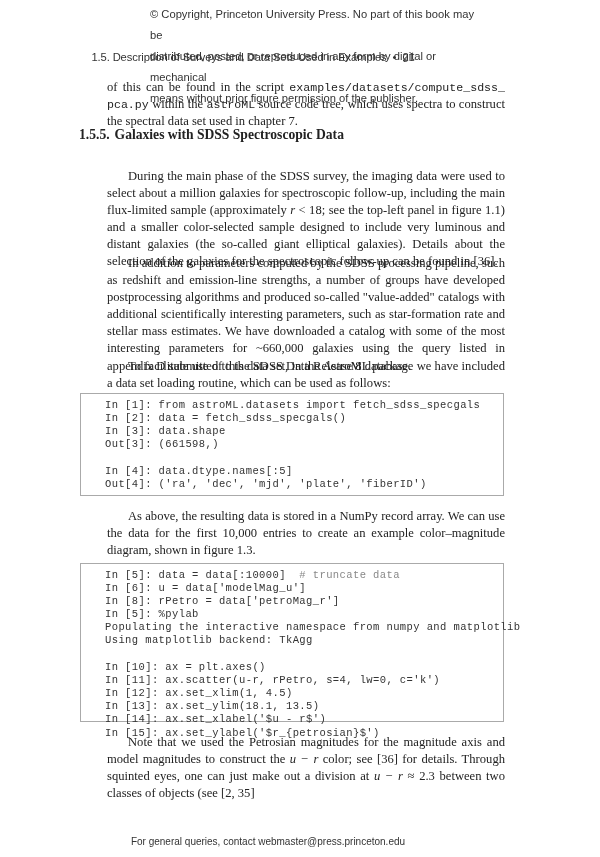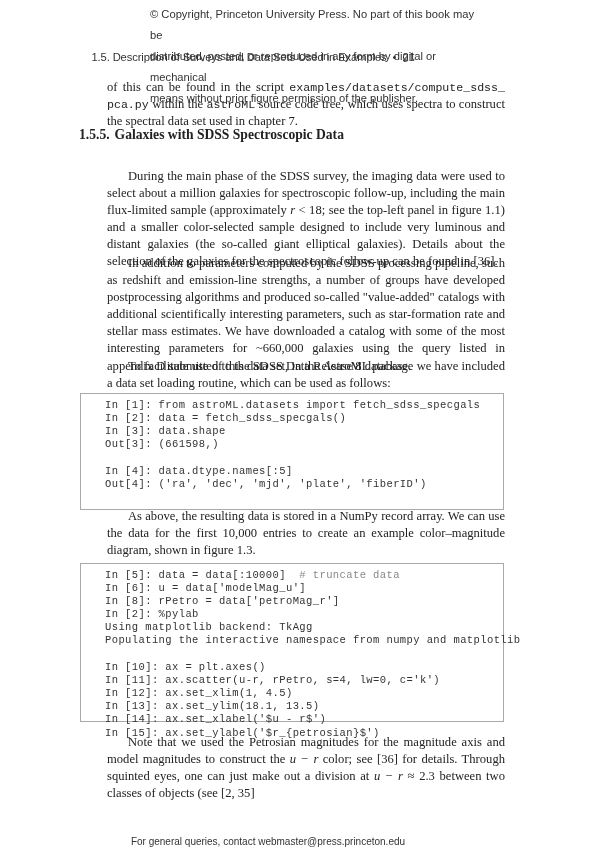--- a/index.html
+++ b/index.html
@@ -69,41 +69,41 @@
 </p>
 
 <p class="para body-text indent" style="top:255px;">
   <span>In addition to parameters computed by the SDSS processing pipeline, such as redshift and emission-line strengths, a number of groups have developed postprocessing algorithms and produced so-called "value-added" catalogs with additional scientifically interesting parameters, such as star-formation rate and stellar mass estimates. We have downloaded a catalog with some of the most interesting parameters for ~660,000 galaxies using the query listed in appendix D submitted to the SDSS Data Release 8 database.</span>
 </p>
 
 <p class="para body-text indent" style="top:358px;">
   <span>To facilitate use of this data set, in the AstroML package we have included a data set loading routine, which can be used as follows:</span>
 </p>
 
-<div class="code-box" style="top:393px; height:117px;">
+<div class="code-box" style="top:393px; height:103px;">
   <div class="code-line">In [1]: from astroML.datasets import fetch_sdss_specgals</div>
   <div class="code-line">In [2]: data = fetch_sdss_specgals()</div>
   <div class="code-line">In [3]: data.shape</div>
   <div class="code-line">Out[3]: (661598,)</div>
   <div class="code-line blank"></div>
   <div class="code-line">In [4]: data.dtype.names[:5]</div>
   <div class="code-line">Out[4]: ('ra', 'dec', 'mjd', 'plate', 'fiberID')</div>
 </div>
 
 <p class="para body-text indent" style="top:508px;">
   <span>As above, the resulting data is stored in a NumPy record array. We can use the data for the first 10,000 entries to create an example color–magnitude diagram, shown in figure 1.3.</span>
 </p>
 
 <div class="code-box" style="top:563px; height:159px;">
   <div class="code-line"><span>In [5]: data = data[:10000]  </span><span class="comment"># truncate data</span></div>
   <div class="code-line">In [6]: u = data['modelMag_u']</div>
   <div class="code-line">In [8]: rPetro = data['petroMag_r']</div>
-  <div class="code-line">In [2]: %pylab</div>
+  <div class="code-line">In [5]: %pylab</div>
+  <div class="code-line">Populating the interactive namespace from numpy and matplotlib</div>
   <div class="code-line">Using matplotlib backend: TkAgg</div>
-  <div class="code-line">Populating the interactive namespace from numpy and matplotlib</div>
   <div class="code-line blank"></div>
   <div class="code-line">In [10]: ax = plt.axes()</div>
   <div class="code-line">In [11]: ax.scatter(u-r, rPetro, s=4, lw=0, c='k')</div>
   <div class="code-line">In [12]: ax.set_xlim(1, 4.5)</div>
   <div class="code-line">In [13]: ax.set_ylim(18.1, 13.5)</div>
   <div class="code-line">In [14]: ax.set_xlabel('$u - r$')</div>
   <div class="code-line">In [15]: ax.set_ylabel('$r_{petrosian}$')</div>
 </div>
 
 <p class="para body-text indent" style="top:734px;">

